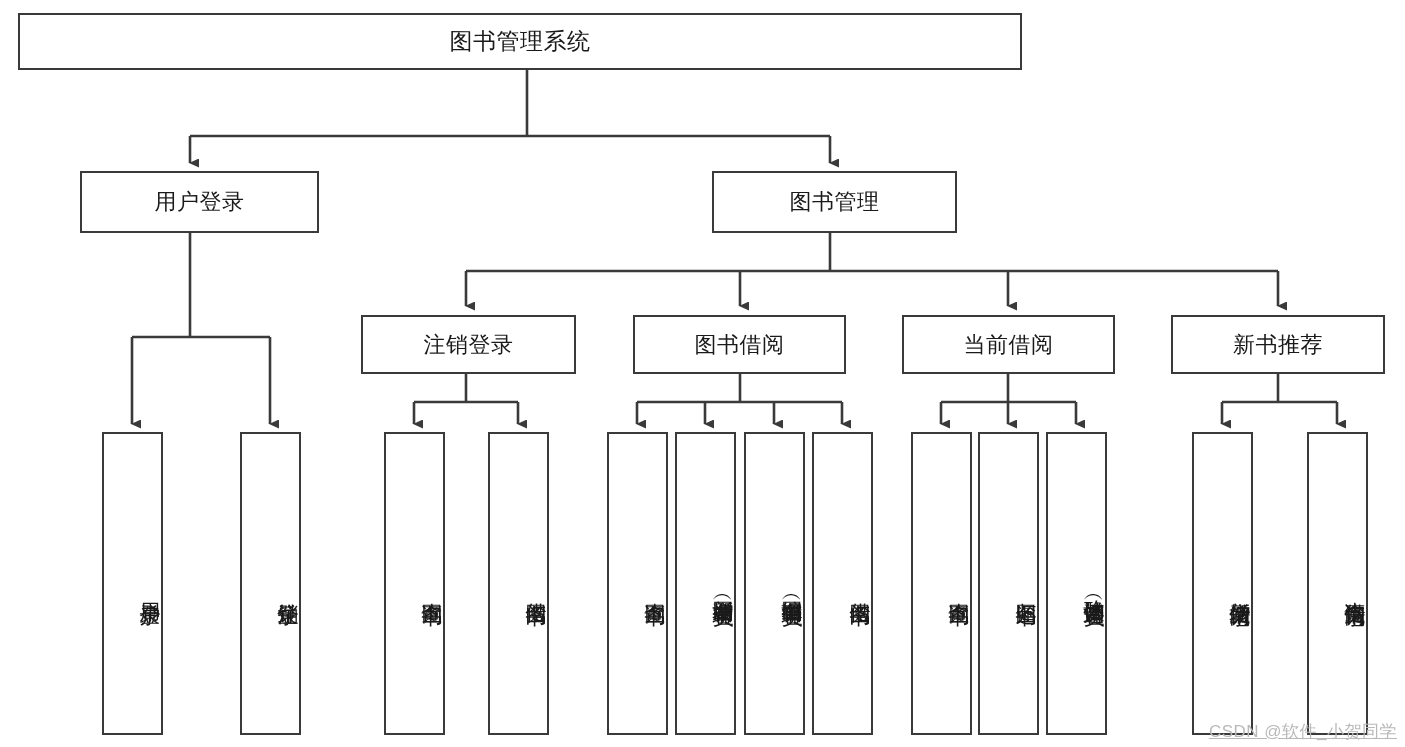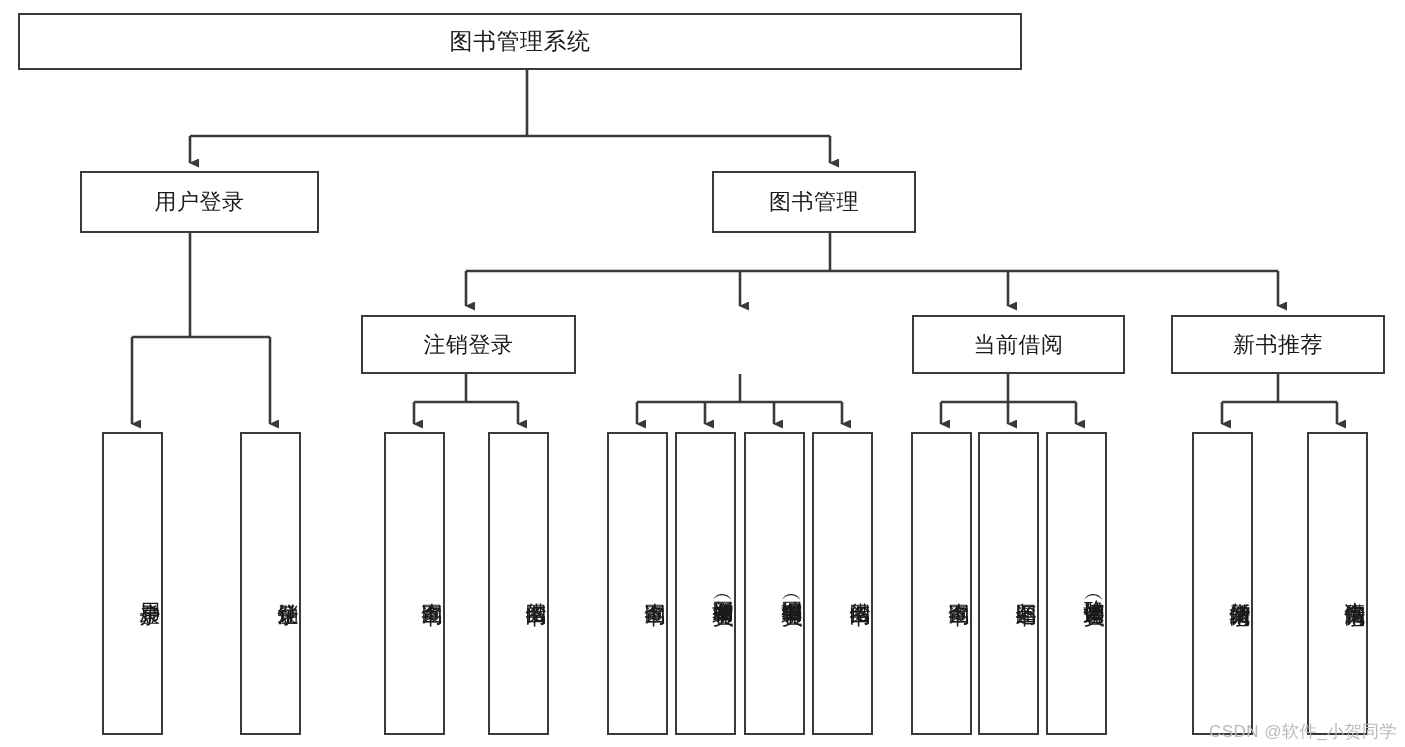--- a/index.html
+++ b/index.html
@@ -58,20 +58,21 @@
     font-size: 23px;
   }
   .watermark {
     position: absolute;
     right: 8px;
     bottom: 4px;
     font-size: 17px;
     color: #b9b9b9;
     white-space: nowrap;
     letter-spacing: 0.5px;
+    text-decoration: underline;
   }
 </style>
 </head>
 <body>
 
 <div id="canvas">
 
   <svg id="edges" viewBox="0 0 1405 747" xmlns="http://www.w3.org/2000/svg">
     <defs>
       <marker id="arw" markerWidth="9" markerHeight="10" refX="4.5" refY="9" orient="auto" markerUnits="userSpaceOnUse">
@@ -122,28 +123,31 @@
     </g>
   </svg>
 
   <div class="node horiz root" style="left:18px; top:13px; width:1004px; height:57px;">
     <span>图书管理系统</span>
   </div>
 
   <div class="node horiz" style="left:80px; top:171px; width:239px; height:62px;">
     <span>用户登录</span>
   </div>
-  <div class="node horiz" style="left:712px; top:171px; width:204px; height:62px;">
+  <div class="node horiz" style="left:712px; top:171px; width:245px; height:62px;">
     <span>图书管理</span>
   </div>
 
   <div class="node horiz" style="left:361px; top:315px; width:215px; height:59px;">
     <span>注销登录</span>
   </div>
-  <div class="node horiz" style="left:902px; top:315px; width:213px; height:59px;margin-left:10px;">
+  <div class="node horiz" style="left:633px; top:315px; width:213px; height:59px;">
+    <span>图书借阅</span>
+  </div>
+  <div class="node horiz" style="left:902px; top:315px; width:213px; height:59px;">
     <span>当前借阅</span>
   </div>
   <div class="node horiz" style="left:1171px; top:315px; width:214px; height:59px;">
     <span>新书推荐</span>
   </div>
 
   <div class="node vert" style="left:102px; top:432px; width:61px; height:303px;">
     <span class="vlabel">用户登录</span>
   </div>
   <div class="node vert" style="left:240px; top:432px; width:61px; height:303px;">

